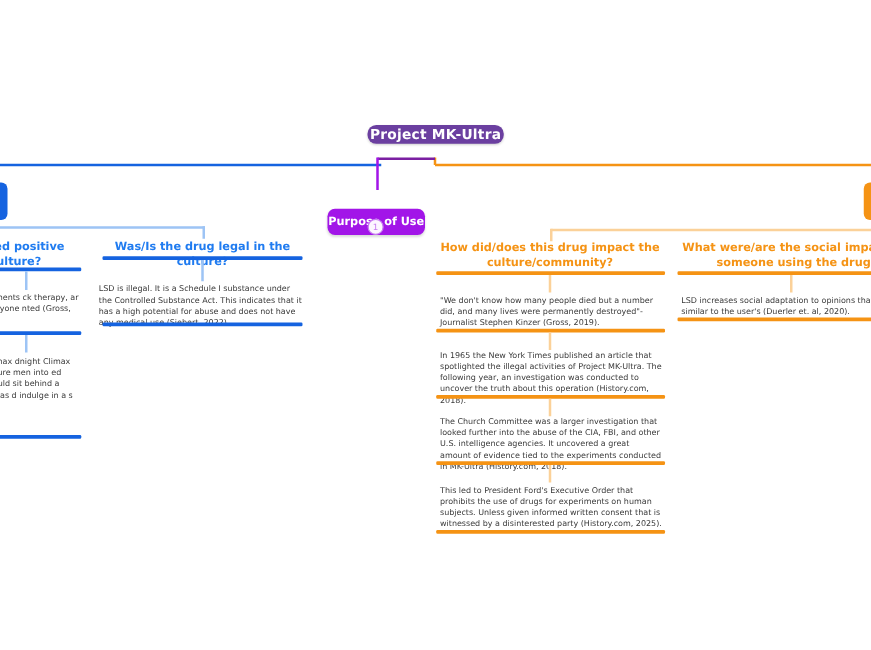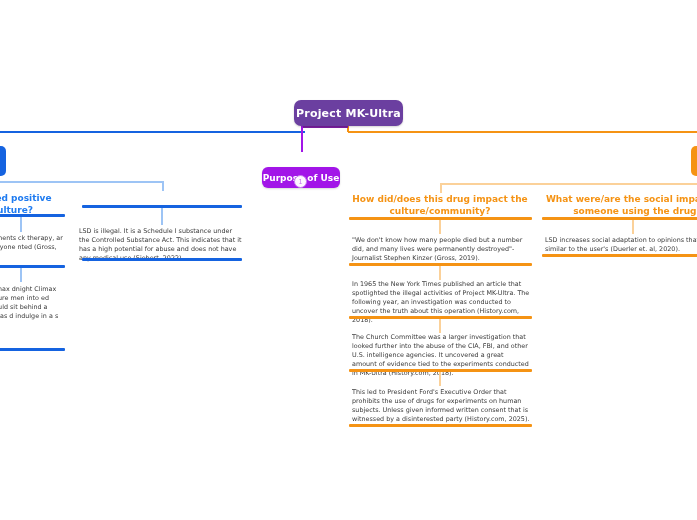--- a/index.html
+++ b/index.html
@@ -12,21 +12,21 @@
   }
   .canvas{position:absolute;inset:0;}
 
   
   .h-line{position:absolute;height:2px;}
   .v-line{position:absolute;width:2px;}
 
   
   .root-node{
     position:absolute;
-    left:294px;top:100px;width:109px;height:26px;
+    left:294px;top:100px;width:109px;height:15px;
     background:#6b3fa0;
     border-radius:7px;
     color:#ffffff;
     font-size:11px;font-weight:bold;
     display:flex;align-items:center;justify-content:center;
     letter-spacing:.2px;
     box-shadow:0 1px 2px rgba(0,0,0,.18);
   }
 
   
@@ -130,20 +130,23 @@
     <span class="txt">. The experiments ck therapy, ar that not everyone nted (Gross, 2019).</span>
   </div>
   <div class="rule blue" style="left:-40px;top:265px;width:105px;"></div>
   <div class="tick blue" style="left:20px;top:268px;height:14px;"></div>
 
   <div class="card" style="left:-42px;top:285px;width:105px;">
     <span class="txt">Midnight Climax dnight Climax was a es to lure men into ed and their would sit behind a behavior. It has d indulge in a s (History.com,</span>
   </div>
   <div class="rule blue" style="left:-40px;top:348px;width:105px;"></div>
 
+  <div class="heading blue" style="left:78px;top:192px;width:168px;">
+    <span>Was/Is the drug legal in the culture?</span>
+  </div>
   <div class="rule blue" style="left:82px;top:205px;width:160px;"></div>
   <div class="tick blue" style="left:161px;top:208px;height:17px;"></div>
 
   <div class="card" style="left:79px;top:227px;width:165px;">
     <span class="txt">LSD is illegal. It is a Schedule I substance under the Controlled Substance Act. This indicates that it has a high potential for abuse and does not have any medical use (Siebert, 2022).</span>
   </div>
   <div class="rule blue" style="left:82px;top:258px;width:160px;"></div>
 
   <div class="h-line" style="left:441px;top:183px;width:256px;background:#fbd199;height:1.6px;"></div>
   <div class="v-line" style="left:440px;top:183px;height:10px;background:#fbd199;"></div>

